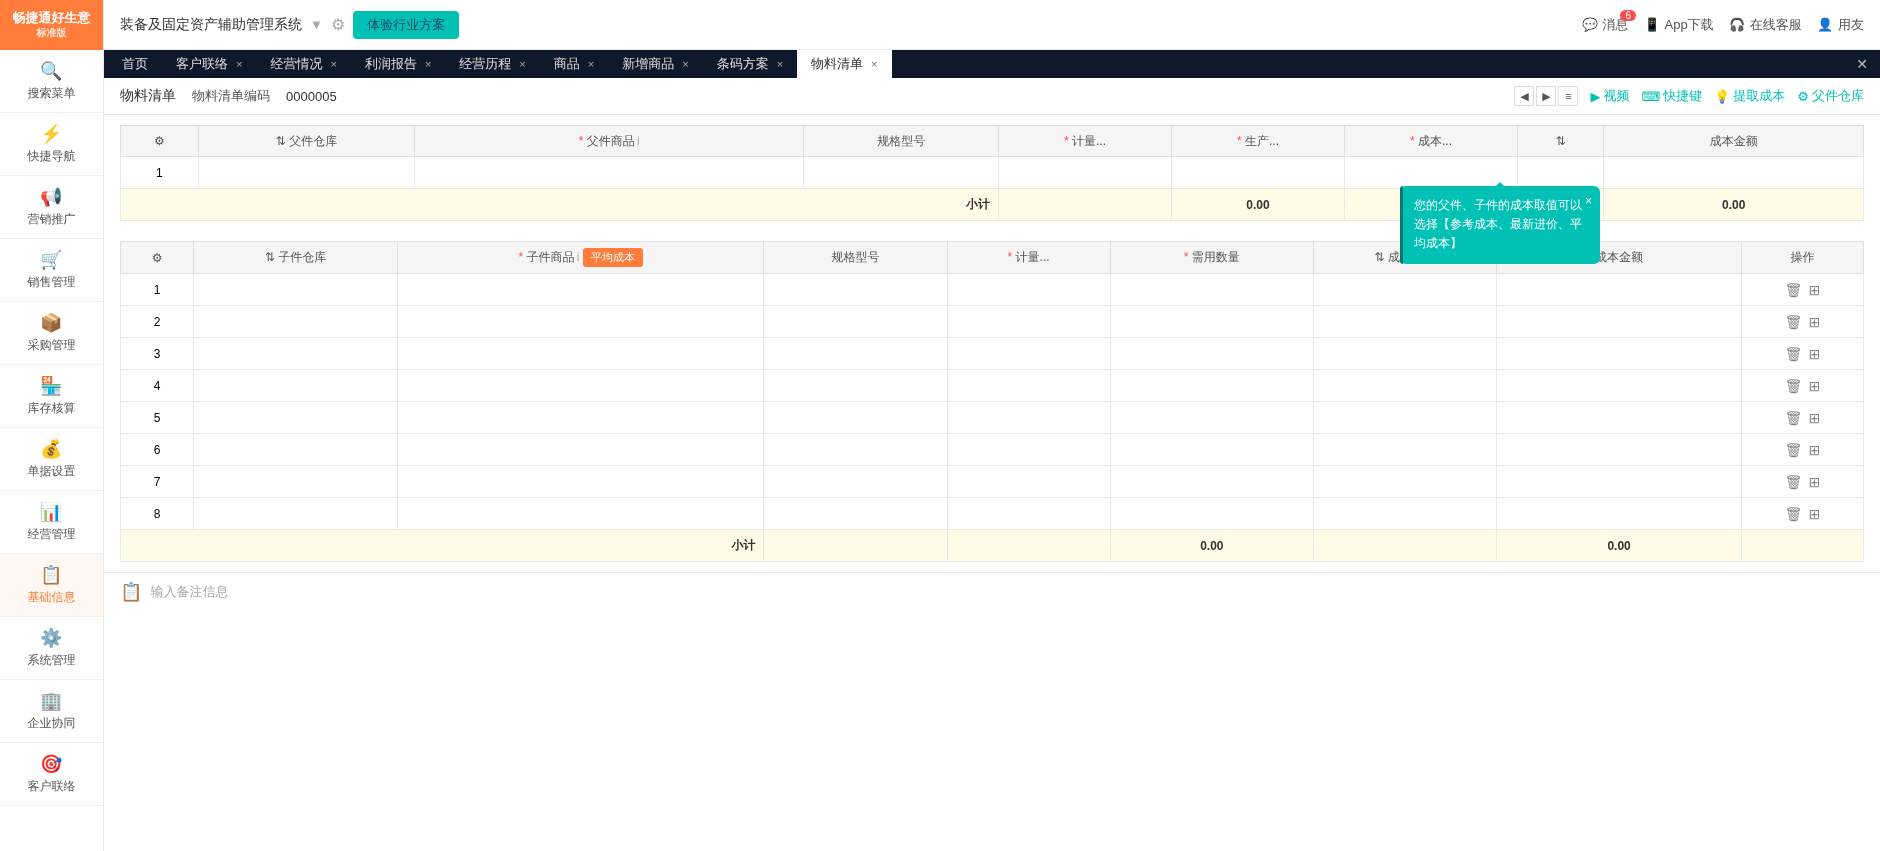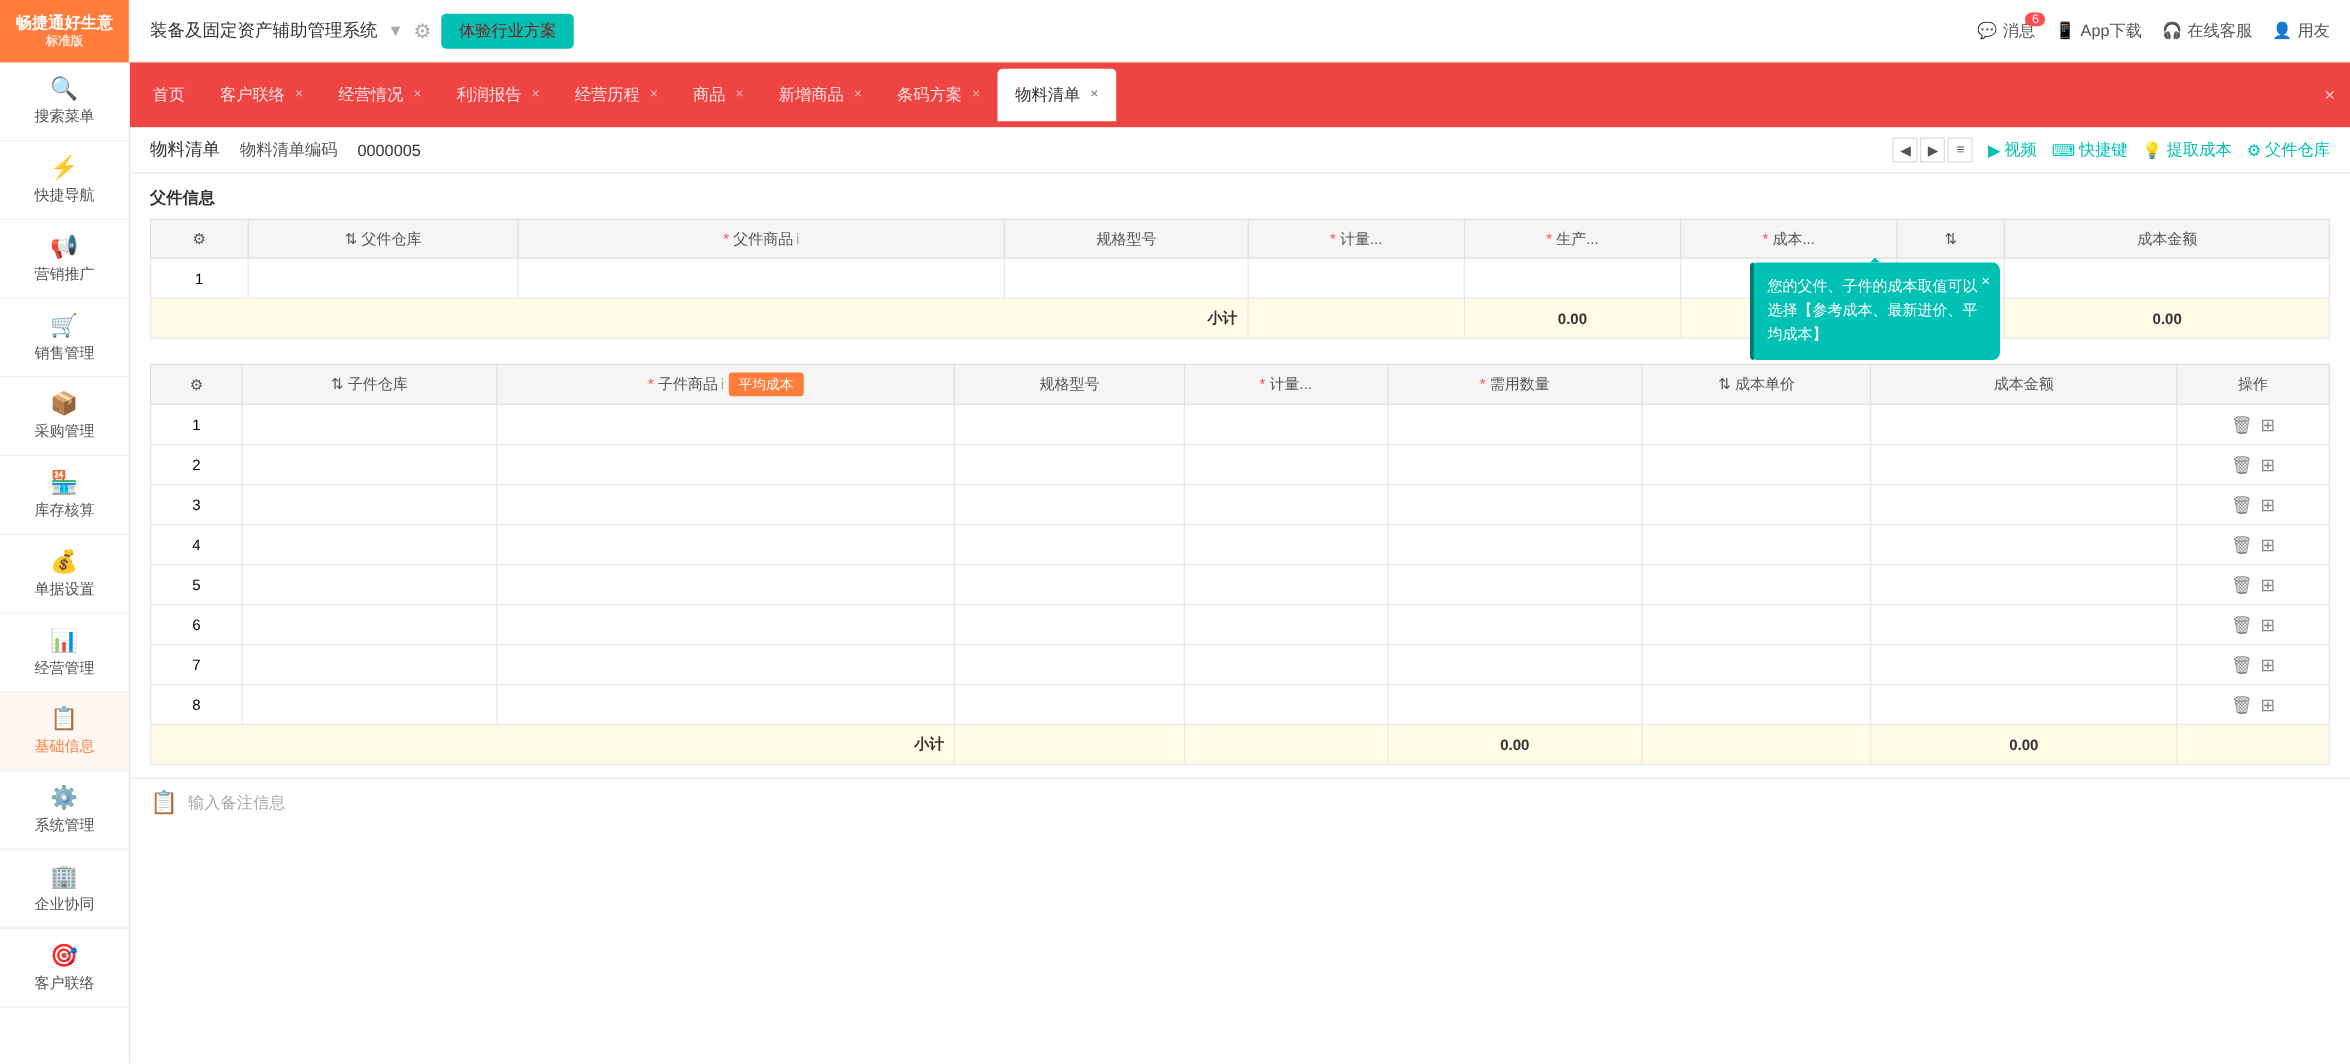--- a/index.html
+++ b/index.html
@@ -52,21 +52,21 @@
       border-bottom: 1px solid #e8e8e8;
       display: flex;
       align-items: center;
       padding: 0 16px;
       justify-content: space-between;
     }
     .topbar-left { display: flex; align-items: center; gap: 8px; }
     .system-title { font-size: 14px; color: #333; }
     .topbar-btn {
       background: #00c1b3;
-      color: #7f1d1d;
+      color: #0c4a6e;
       border: none;
       border-radius: 4px;
       padding: 5px 14px;
       cursor: pointer;
       font-size: 13px;
     }
     .topbar-right { display: flex; align-items: center; gap: 16px; color: #555; font-size: 13px; }
     .topbar-right .badge { position: relative; }
     .topbar-right .badge-num {
       position: absolute;
@@ -77,28 +77,27 @@
       border-radius: 8px;
       font-size: 10px;
       padding: 0 4px;
       min-width: 16px;
       text-align: center;
     }
     .topbar-icon { display: flex; align-items: center; gap: 4px; cursor: pointer; }
 
     
     .nav-tabs {
-      background: #ef4444;
-      height: 52px;
+      background: #0f172a;
+      height: 28px;
       display: flex;
       align-items: center;
       padding: 0 4px;
       overflow-x: auto;
       flex-shrink: 0;
-      font-family: Liberation Mono, monospace;
     }
     .nav-tab {
       height: 42px;
       display: flex;
       align-items: center;
       padding: 0 14px;
       color: rgba(255,255,255,0.85);
       cursor: pointer;
       font-size: 13px;
       white-space: nowrap;
@@ -387,21 +386,20 @@
       </div>
     </div>
 
     <div class="tooltip-box">
       <div class="tooltip-border"></div>
       <span class="tooltip-close">×</span>
       <span>您的父件、子件的成本取值可以选择【参考成本、最新进价、平均成本】</span>
     </div>
 
     <div class="section">
-      <div class="section-title">父件信息</div>
       <table class="data-table">
         <thead>
           <tr>
             <th class="col-num"><span>⚙</span></th>
             <th class="col-warehouse"><span>⇅</span> 父件仓库</th>
             <th class="col-product"><span class="required">*</span> 父件商品<span style="color:#aaa;margin-left:2px;">ℹ</span></th>
             <th class="col-spec">规格型号</th>
             <th class="col-unit"><span class="required">*</span> 计量...</th>
             <th class="col-prod"><span class="required">*</span> 生产...</th>
             <th class="col-cost"><span class="required">*</span> 成本...</th>

